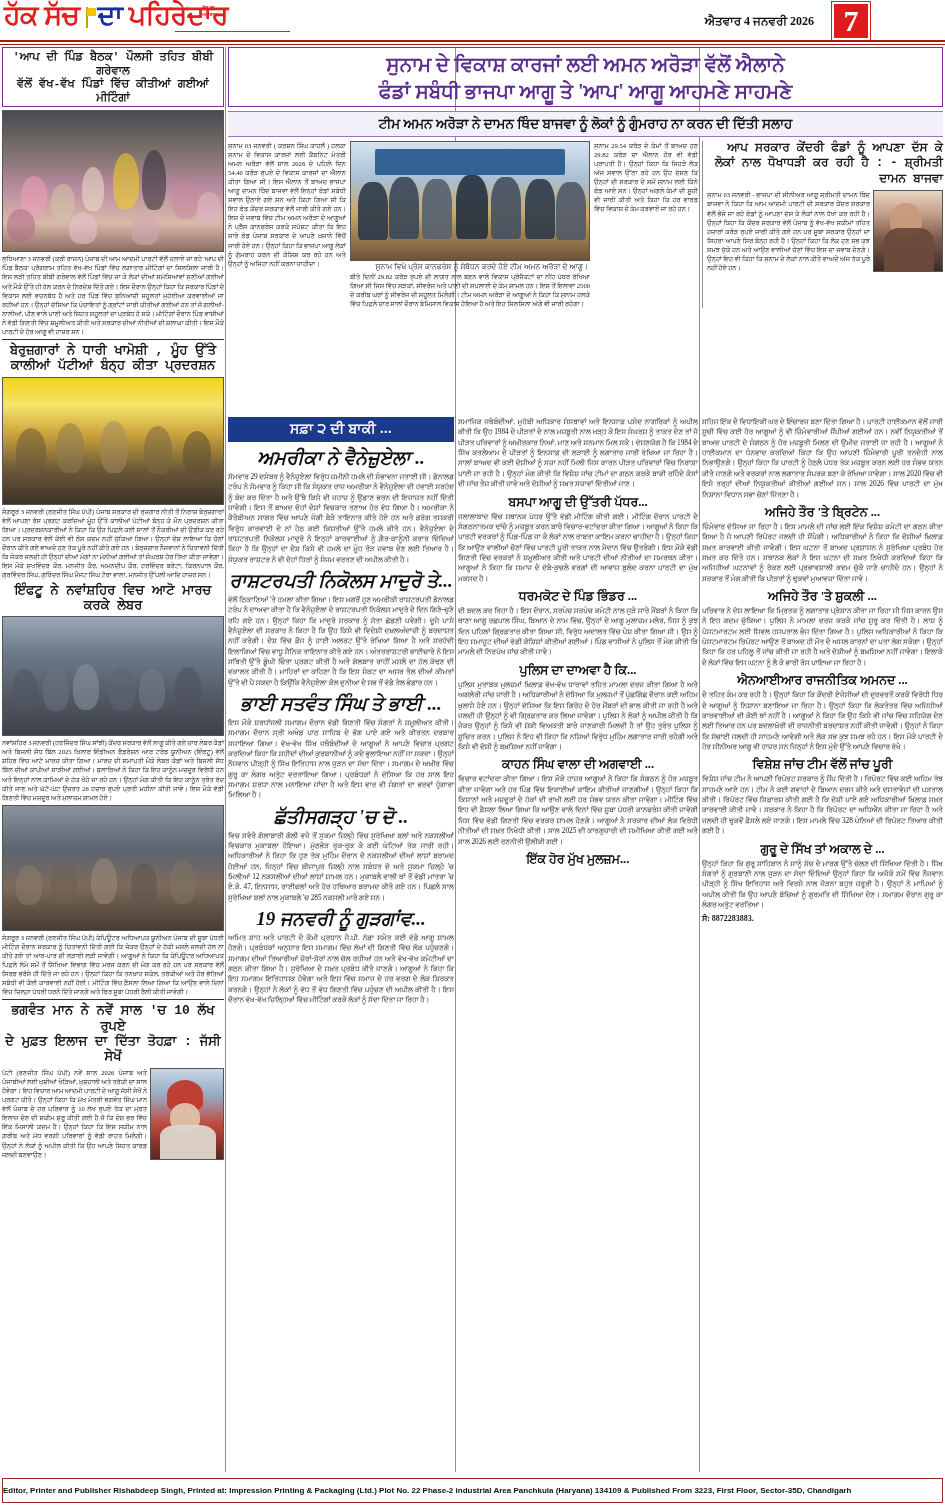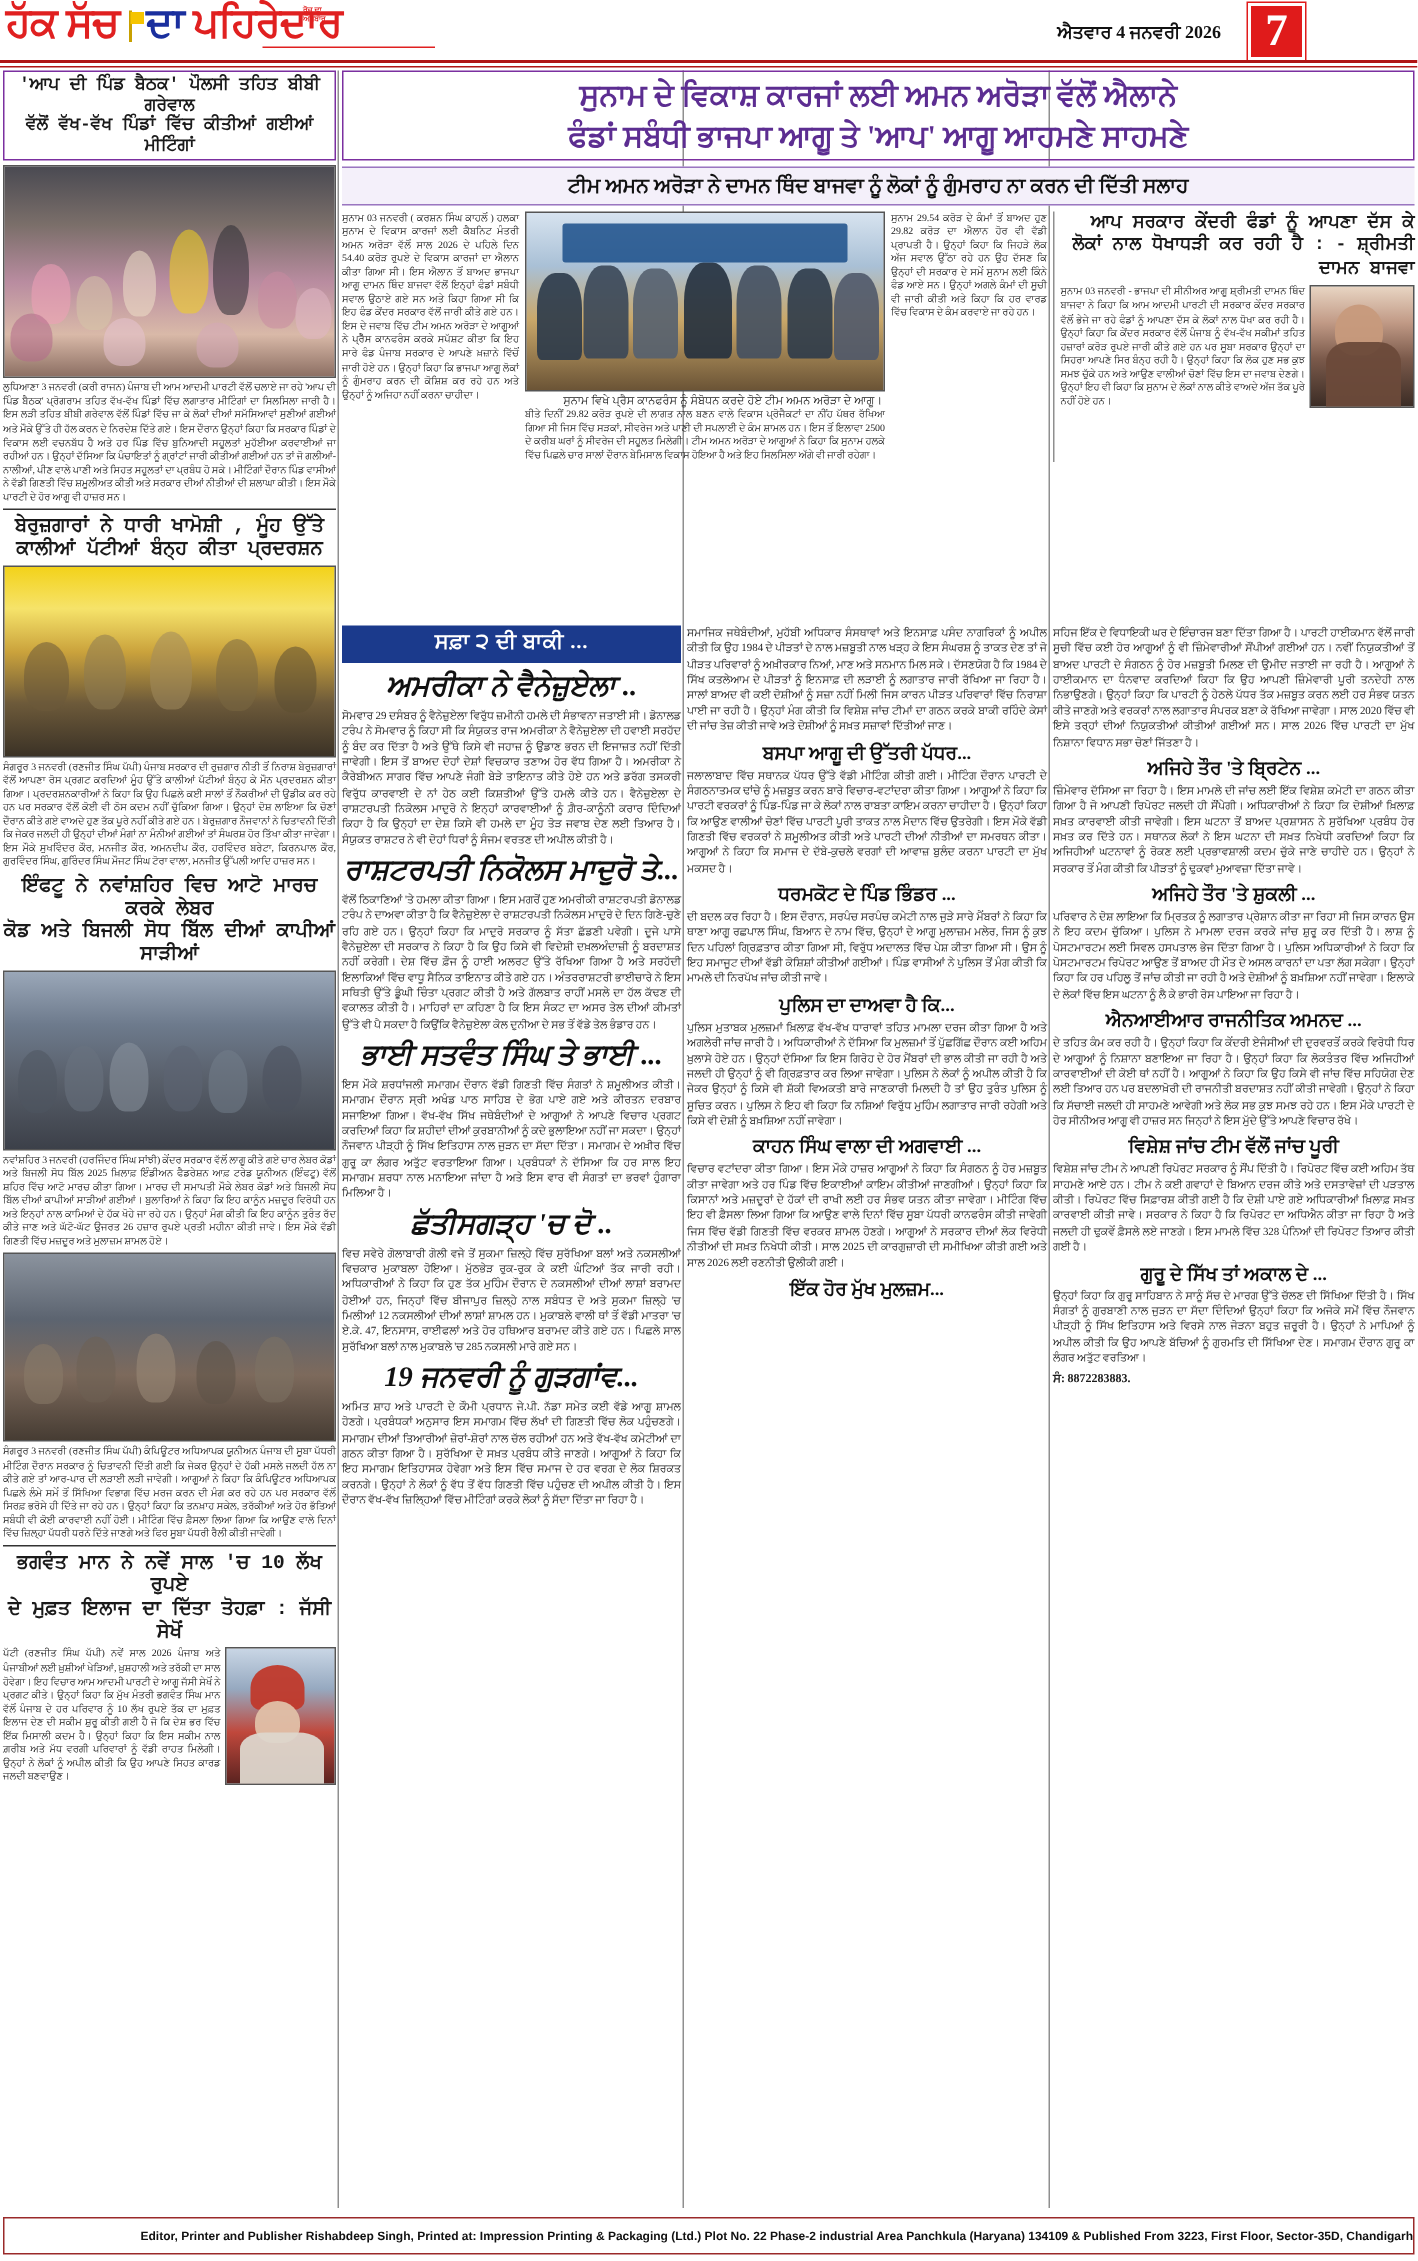--- a/index.html
+++ b/index.html
@@ -93,21 +93,21 @@
     background:#1b3a8c; color:#fff; text-align:center;
     font-family:"Liberation Serif", serif; font-weight:bold; font-size:14px;
     padding:4px 0 5px; margin-bottom:3px; letter-spacing:0.5px;
   }
 
   .rule-th { border-top:1px solid #333; margin:3px 0; }
 
   
   .footer {
     position:absolute; left:2px; top:1478px; width:941px; height:25px;
-    border:1px solid #9a2a2a; display:flex; align-items:center; justify-content:flex-end;
+    border:1px solid #9a2a2a; display:flex; align-items:center; justify-content:flex-start;
   }
   .footer span {
     font-family:"Liberation Sans", sans-serif; font-size:8px; color:#111; font-weight:600;
     white-space:nowrap;
   }
   .contact { font-family:"Liberation Serif",serif; font-size:8px; font-weight:bold; margin-top:3px; }
 
   
   .ph-a{background:linear-gradient(180deg,#4a4a52 0%,#7b6f6a 28%,#b98ca0 55%,#d9b9a8 80%,#8c6f63 100%);}
   .ph-b{background:linear-gradient(180deg,#f3d21a 0%,#f6e36a 22%,#caa23c 45%,#6d5a3a 72%,#3b3226 100%);}
@@ -183,21 +183,20 @@
             <i style="left:64%;top:38%;width:28px;height:48px;background:#7a6842;"></i>
             <i style="left:82%;top:42%;width:28px;height:44px;background:#5d4e32;"></i>
           </div>
         </div>
         <div class="txt txt-xs" style="margin-top:2px;">ਸੰਗਰੂਰ 3 ਜਨਵਰੀ (ਰਣਜੀਤ ਸਿੰਘ ਪੱਪੀ) ਪੰਜਾਬ ਸਰਕਾਰ ਦੀ ਰੁਜ਼ਗਾਰ ਨੀਤੀ ਤੋਂ ਨਿਰਾਸ਼ ਬੇਰੁਜ਼ਗਾਰਾਂ ਵੱਲੋਂ ਆਪਣਾ ਰੋਸ ਪ੍ਰਗਟ ਕਰਦਿਆਂ ਮੂੰਹ ਉੱਤੇ ਕਾਲੀਆਂ ਪੱਟੀਆਂ ਬੰਨ੍ਹ ਕੇ ਮੌਨ ਪ੍ਰਦਰਸ਼ਨ ਕੀਤਾ ਗਿਆ। ਪ੍ਰਦਰਸ਼ਨਕਾਰੀਆਂ ਨੇ ਕਿਹਾ ਕਿ ਉਹ ਪਿਛਲੇ ਕਈ ਸਾਲਾਂ ਤੋਂ ਨੌਕਰੀਆਂ ਦੀ ਉਡੀਕ ਕਰ ਰਹੇ ਹਨ ਪਰ ਸਰਕਾਰ ਵੱਲੋਂ ਕੋਈ ਵੀ ਠੋਸ ਕਦਮ ਨਹੀਂ ਚੁੱਕਿਆ ਗਿਆ। ਉਨ੍ਹਾਂ ਦੋਸ਼ ਲਾਇਆ ਕਿ ਚੋਣਾਂ ਦੌਰਾਨ ਕੀਤੇ ਗਏ ਵਾਅਦੇ ਹੁਣ ਤੱਕ ਪੂਰੇ ਨਹੀਂ ਕੀਤੇ ਗਏ ਹਨ। ਬੇਰੁਜ਼ਗਾਰ ਨੌਜਵਾਨਾਂ ਨੇ ਚਿਤਾਵਨੀ ਦਿੱਤੀ ਕਿ ਜੇਕਰ ਜਲਦੀ ਹੀ ਉਨ੍ਹਾਂ ਦੀਆਂ ਮੰਗਾਂ ਨਾ ਮੰਨੀਆਂ ਗਈਆਂ ਤਾਂ ਸੰਘਰਸ਼ ਹੋਰ ਤਿੱਖਾ ਕੀਤਾ ਜਾਵੇਗਾ। ਇਸ ਮੌਕੇ ਸੁਖਵਿੰਦਰ ਕੌਰ, ਮਨਜੀਤ ਕੌਰ, ਅਮਨਦੀਪ ਕੌਰ, ਹਰਵਿੰਦਰ ਬਰੇਟਾ, ਕਿਰਨਪਾਲ ਕੌਰ, ਗੁਰਵਿੰਦਰ ਸਿੰਘ, ਗੁਰਿੰਦਰ ਸਿੰਘ ਮੌਜਟ ਸਿੰਘ ਟੋਰਾ ਵਾਲਾ, ਮਨਜੀਤ ਉੱਪਲੀ ਆਦਿ ਹਾਜ਼ਰ ਸਨ।</div>
       </div>
 
       <div>
         <div style="margin-top:3px;">
           <div class="hl hl-md">ਇੰਫਟੂ ਨੇ ਨਵਾਂਸ਼ਹਿਰ ਵਿਚ ਆਟੋ ਮਾਰਚ ਕਰਕੇ ਲੇਬਰ</div>
-          <div class="hl hl-md">ਕੋਡ ਅਤੇ ਬਿਜਲੀ ਸੋਧ ਬਿੱਲ ਦੀਆਂ ਕਾਪੀਆਂ ਸਾੜੀਆਂ</div>
         </div>
         <div class="photo ph-c" style="height:120px;margin-top:3px;">
           <div class="ph-people">
             <i style="left:4%;top:44%;width:26px;height:42px;background:#4e5560;"></i>
             <i style="left:18%;top:42%;width:26px;height:44px;background:#6a7280;"></i>
             <i style="left:32%;top:40%;width:26px;height:46px;background:#8a939f;"></i>
             <i style="left:48%;top:42%;width:26px;height:44px;background:#5c6572;"></i>
             <i style="left:62%;top:44%;width:26px;height:42px;background:#737d8a;"></i>
             <i style="left:78%;top:42%;width:26px;height:44px;background:#4a515c;"></i>
           </div>

